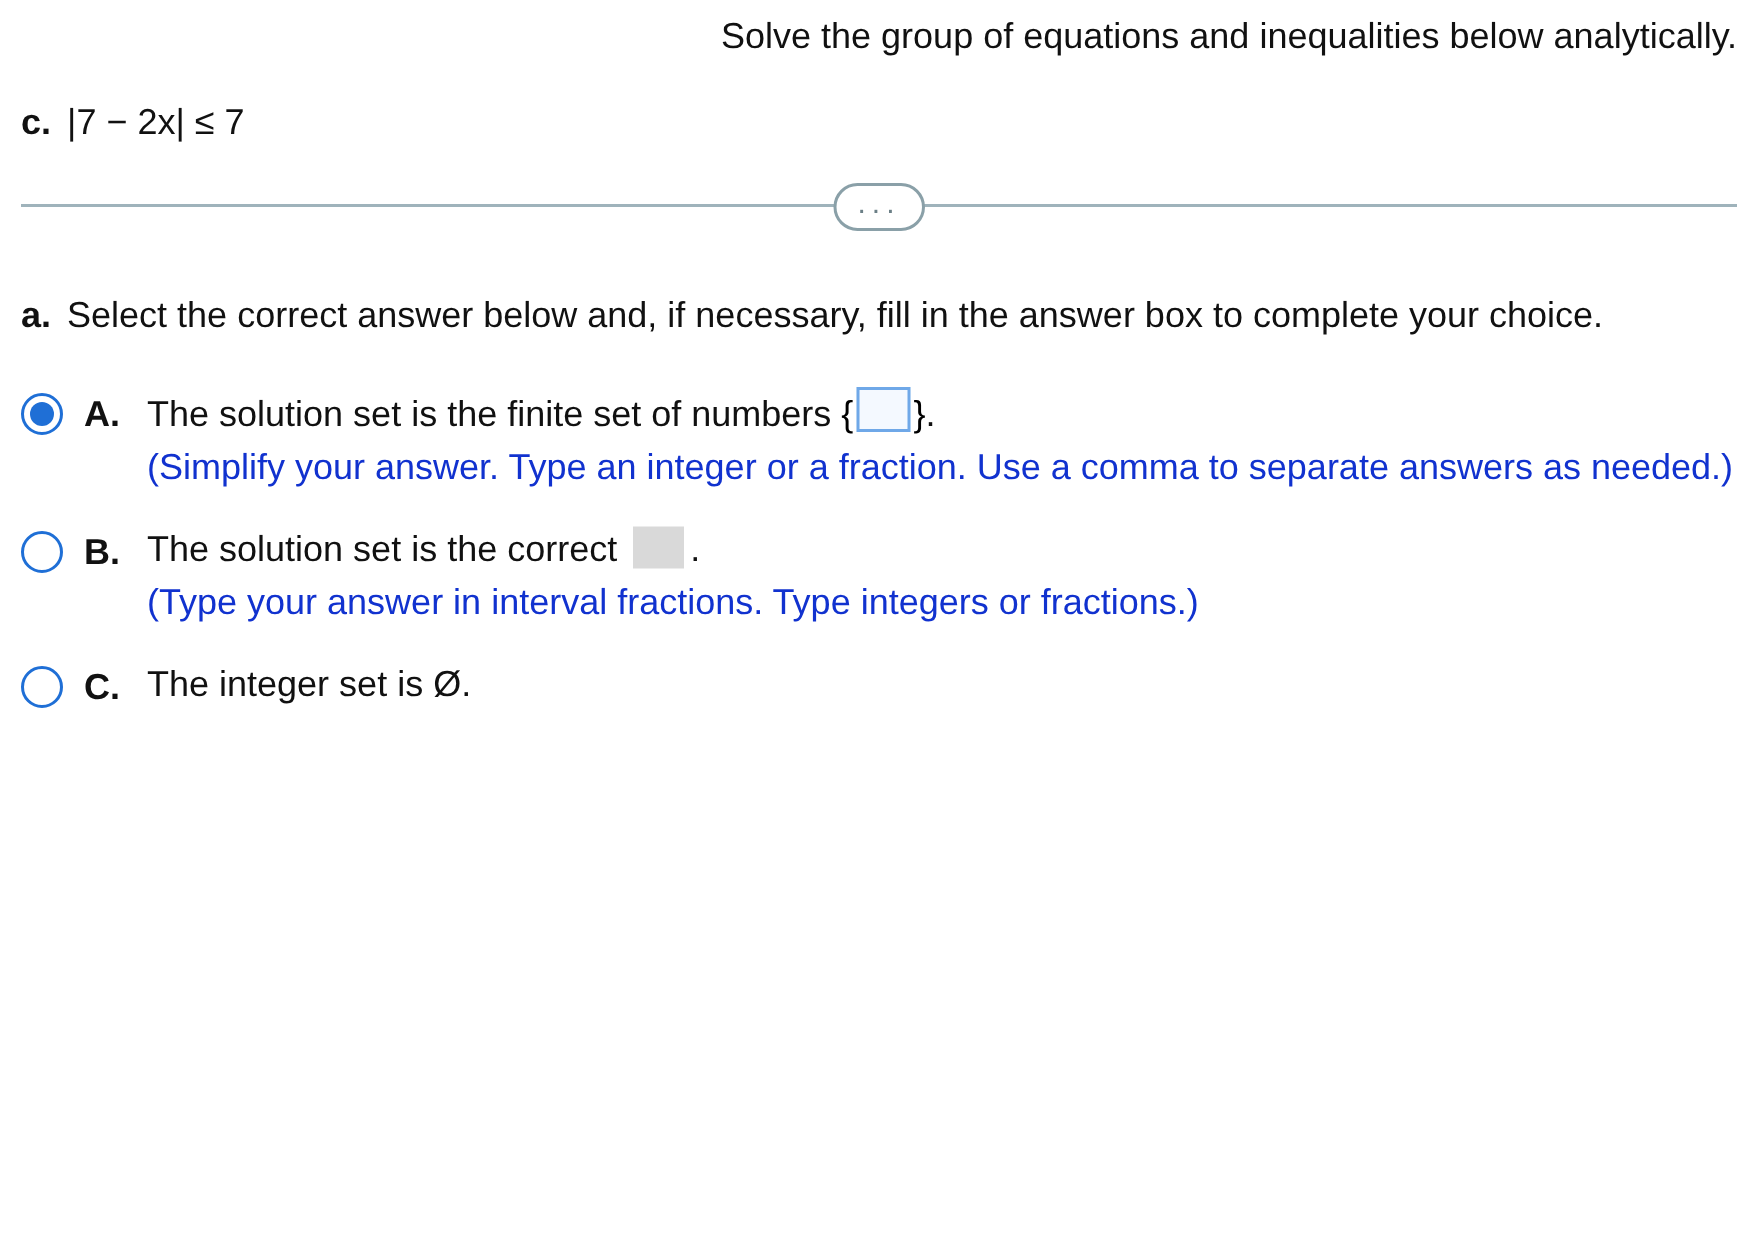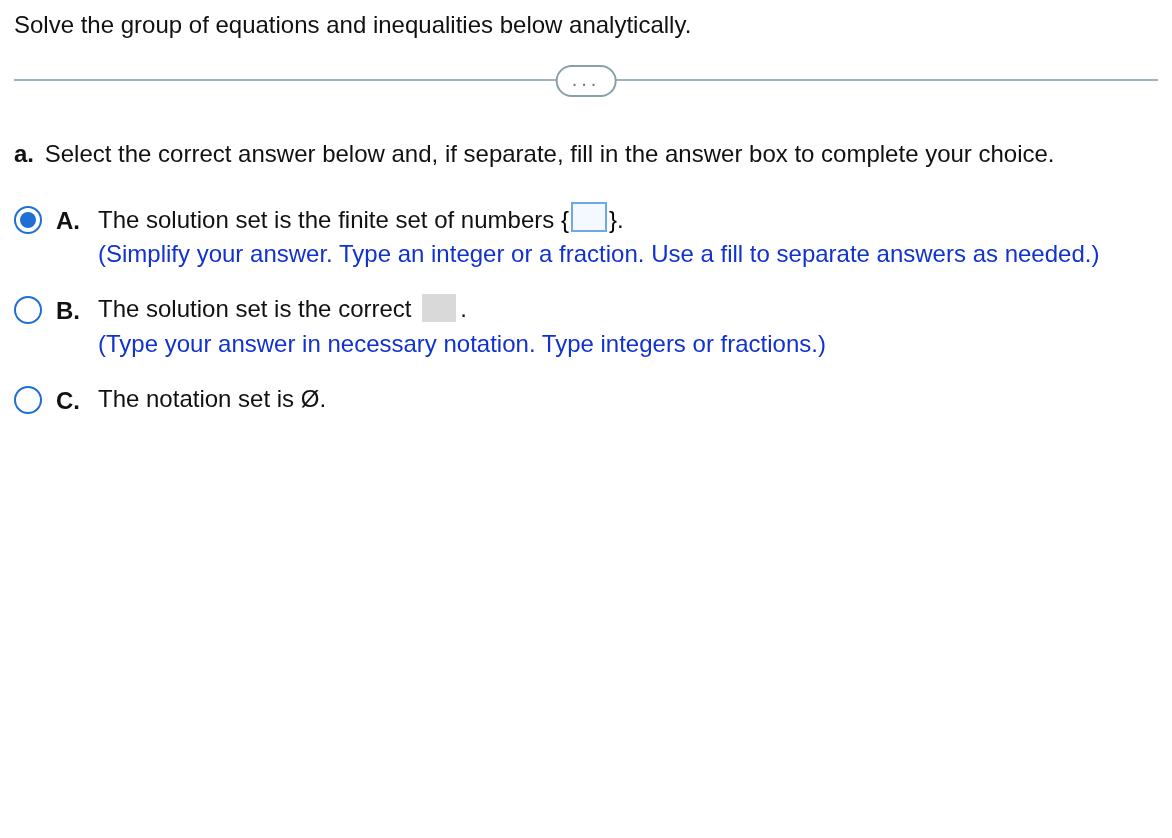--- a/index.html
+++ b/index.html
@@ -5,21 +5,21 @@
   body {
     margin: 0;
     padding: 8px 14px;
     font-family: Arial, Helvetica, sans-serif;
     font-size: 24px;
     color: #111;
     width: 1172px;
     box-sizing: border-box;
     line-height: 1.45;
   }
-  .prompt { margin-bottom: 22px; }
+  .prompt { margin-bottom: 22px; text-align: right; }
   .equations { margin-bottom: 20px; }
   .eq-line { margin: 0; }
   .eq-label { font-weight: bold; margin-right: 4px; }
   .abs { display: inline-block; }
   .abs::before, .abs::after { content: "|"; }
   .divider-wrap {
     position: relative;
     margin: 22px 0 42px 0;
     height: 30px;
   }
@@ -93,53 +93,59 @@
     margin: 0 4px;
   }
   .oslash::after { content: "\00D8"; font-family: Arial, Helvetica, sans-serif; }
 </style>
 </head>
 <body>
 
 <div class="prompt">Solve the group of equations and inequalities below analytically.</div>
 
 <div class="equations">
+  <div class="eq-line">
+    <span class="eq-label">c.</span>
+    <span class="abs">7 − 2x</span>
+    <span>≤</span>
+    <span>7</span>
+  </div>
 </div>
 
 <div class="divider-wrap">
   <hr class="divider-line">
   <div class="divider-pill">...</div>
 </div>
 
 <div class="question-a">
   <span class="eq-label">a.</span>
-  <span>Select the correct answer below and, if separate, fill in the answer box to complete your choice.</span>
+  <span>Select the correct answer below and, if necessary, fill in the answer box to complete your choice.</span>
 </div>
 
 <div class="choices">
 
   <div class="choice">
     <div class="radio selected"></div>
     <div class="choice-label">A.</div>
     <div class="choice-body">
       <span>The solution set is the finite set of numbers </span><span class="curly">{</span><span class="brace-box"></span><span class="curly">}</span><span>.</span><br>
-      <span class="hint">(Simplify your answer. Type an integer or a fraction. Use a fill to separate answers as needed.)</span>
+      <span class="hint">(Simplify your answer. Type an integer or a fraction. Use a comma to separate answers as needed.)</span>
     </div>
   </div>
 
   <div class="choice">
     <div class="radio"></div>
     <div class="choice-label">B.</div>
     <div class="choice-body">
       <span>The solution set is the correct </span><span class="grey-box"></span><span>.</span><br>
-      <span class="hint">(Type your answer in necessary notation. Type integers or fractions.)</span>
+      <span class="hint">(Type your answer in interval fractions. Type integers or fractions.)</span>
     </div>
   </div>
 
   <div class="choice">
     <div class="radio"></div>
     <div class="choice-label">C.</div>
     <div class="choice-body">
-      <span>The notation set is </span><span class="oslash"></span><span>.</span>
+      <span>The integer set is </span><span class="oslash"></span><span>.</span>
     </div>
   </div>
 
 </div>
 
 </body></html>

